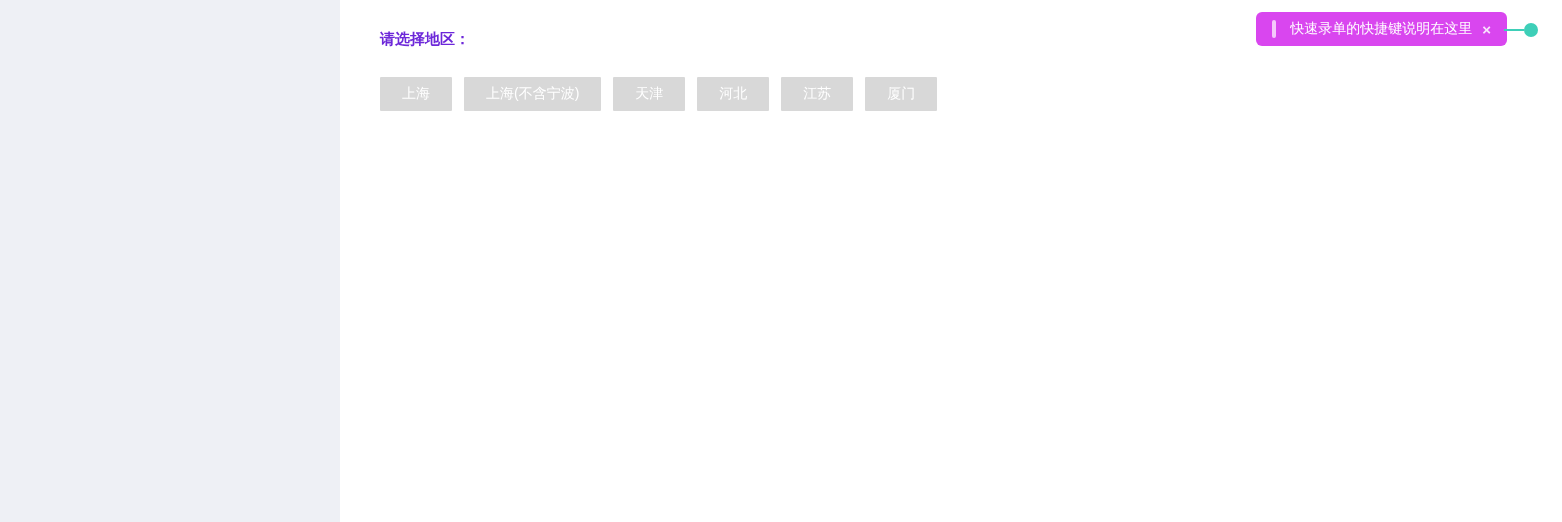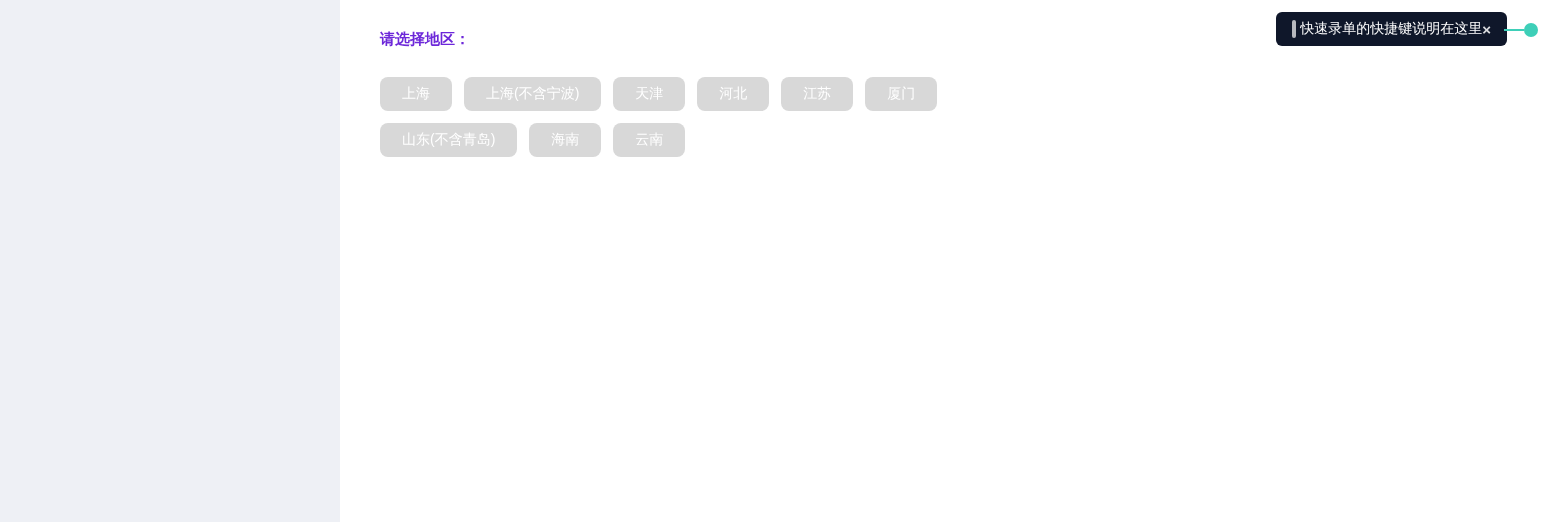--- a/index.html
+++ b/index.html
@@ -47,40 +47,41 @@
       display: flex;
       flex-wrap: wrap;
       gap: 12px;
       margin-bottom: 12px;
     }
 
     .region-btn {
       background: #d8d8d8;
       color: #fff;
       border: none;
-      border-radius: 8px;
+      border-radius: 1px;
       padding: 8px 22px;
       font-size: 14px;
       cursor: pointer;
       font-family: 'Microsoft YaHei', 'PingFang SC', sans-serif;
       white-space: nowrap;
     }
 
     
     .tooltip-badge {
       position: absolute;
       top: 12px;
       right: 55px;
-      background: #0f172a;
+      background: #d946ef;
       color: #fff;
       border-radius: 6px;
       padding: 8px 16px;
       font-size: 14px;
       display: flex;
       align-items: center;
+      gap: 10px;
       white-space: nowrap;
     }
 
     .tooltip-badge .bar {
       display: inline-block;
       width: 4px;
       height: 18px;
       background: rgba(255,255,255,0.7);
       border-radius: 2px;
       margin-right: 4px;
@@ -127,26 +128,20 @@
   <div class="region-buttons-row">
 
   <button class="region-btn">上海</button>
       <button class="region-btn">上海(不含宁波)</button>
       <button class="region-btn">天津</button>
       <button class="region-btn">河北</button>
       <button class="region-btn">江苏</button>
       <button class="region-btn">厦门</button>
     </div>
 
-  <div class="region-buttons-row">
-
-  <button class="region-btn">山东(不含青岛)</button>
-      <button class="region-btn">海南</button>
-      <button class="region-btn">云南</button>
-    </div>
 </div>
 
 <div class="tooltip-badge">
   <span class="bar"></span>
   <span>快速录单的快捷键说明在这里</span>
   <button class="close-btn">×</button>
 </div>
 <div class="connector-line"></div>
 <div class="tooltip-dot"></div>
 

